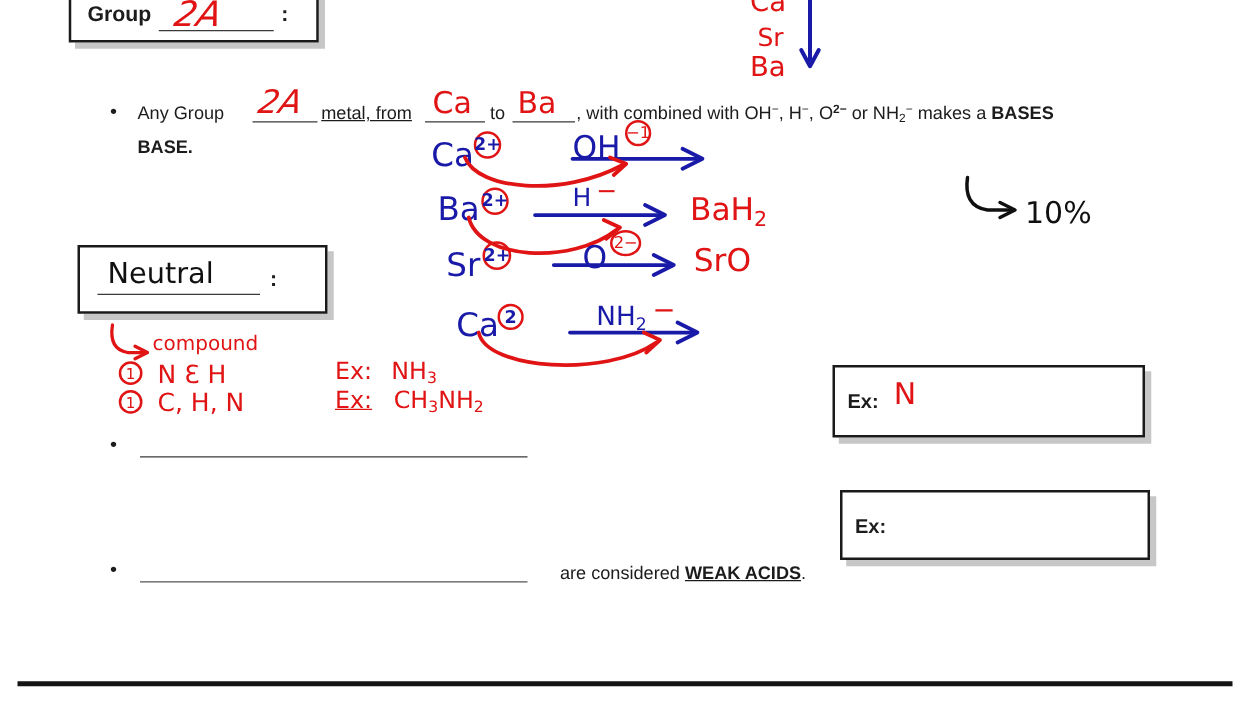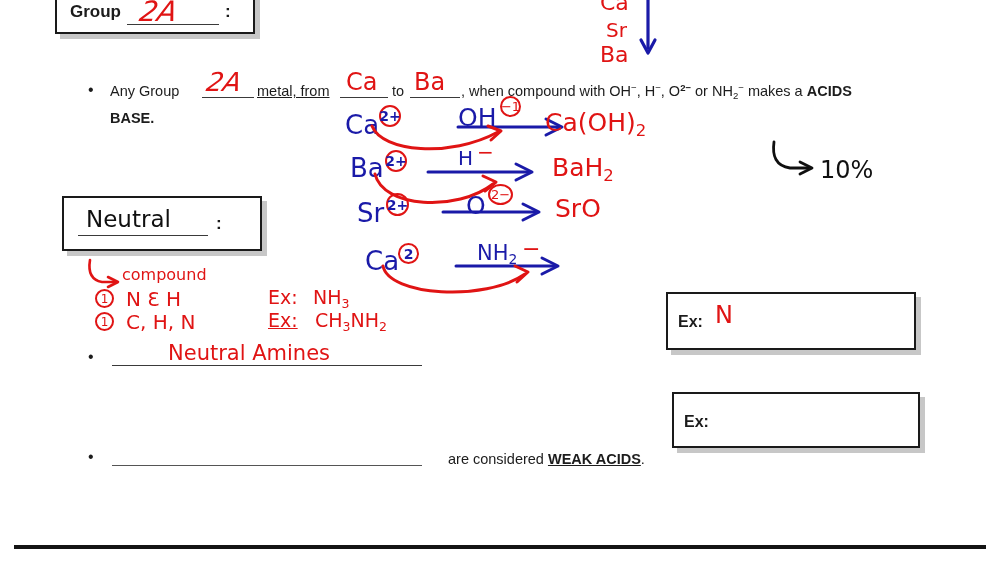--- a/index.html
+++ b/index.html
@@ -88,39 +88,36 @@
 
   <div class="typed abs" style="left:257px;top:81px;text-decoration:underline;">metal, from</div>
   <div class="blankline" style="left:340px;top:97px;width:48px;"></div>
   <div class="hw red" style="left:346px;top:70px;font-size:24px;">Ca</div>
 
   <div class="typed abs" style="left:392px;top:81px;">to</div>
   <div class="blankline" style="left:410px;top:97px;width:50px;"></div>
   <div class="hw red" style="left:414px;top:70px;font-size:24px;">Ba</div>
 
   <div class="typed abs" style="left:461px;top:81px;">
-    <span>, when compound with OH</span><span class="sup">−</span><span>, H</span><span class="sup">−</span><span>, O</span><span class="sup bold">2−</span><span> or NH</span><span class="sub">2</span><span class="sup">−</span><span> makes a</span>
-    <span class="bold">ACIDS</span>
+    <span>, with combined with OH</span><span class="sup">−</span><span>, H</span><span class="sup">−</span><span>, O</span><span class="sup bold">2−</span><span> or NH</span><span class="sub">2</span><span class="sup">−</span><span> makes a</span>
+    <span class="bold">BASES</span>
   </div>
   <div class="typed bold abs" style="left:110px;top:108px;">BASE.</div>
 
   <div class="hw blue" style="left:345px;top:112px;font-size:26px;">Ca</div>
   <div class="circ" style="left:379px;top:105px;width:22px;height:22px;font-size:14px;">
     <span>2+</span>
   </div>
   <svg width="180" height="30" style="left:450px;top:113px;">
     <line x1="8" y1="14" x2="108" y2="14" stroke="#1a1aa8" stroke-width="3" stroke-linecap="round"></line>
     <path d="M96,6 L112,14 L96,22" fill="none" stroke="#1a1aa8" stroke-width="3" stroke-linecap="round" stroke-linejoin="round"></path>
   </svg>
   <div class="hw blue" style="left:458px;top:105px;font-size:25px;">OH</div>
   <div class="circ num" style="left:500px;top:96px;width:21px;height:21px;font-size:13px;">
     <span>−1</span>
-  </div>
-  <div class="hw red" style="left:545px;top:110px;font-size:25px;">
-    <span>Ca(OH)</span><span class="sub">2</span>
   </div>
   <svg width="180" height="50" style="left:360px;top:122px;">
     <path d="M12,4 C22,30 90,36 138,10" fill="none" stroke="#e01414" stroke-width="3" stroke-linecap="round"></path>
     <path d="M128,4 L141,9 L131,18" fill="none" stroke="#e01414" stroke-width="3" stroke-linecap="round" stroke-linejoin="round"></path>
   </svg>
 
   <div class="hw blue" style="left:350px;top:155px;font-size:26px;">Ba</div>
   <div class="circ" style="left:385px;top:150px;width:22px;height:22px;font-size:14px;">
     <span>2+</span>
   </div>
@@ -200,21 +197,20 @@
     <span>1</span>
   </div>
   <div class="hw red" style="left:126px;top:312px;font-size:20px;">C, H, N</div>
   <div class="hw red u" style="left:268px;top:311px;font-size:19px;text-decoration:underline;">Ex:</div>
   <div class="hw red" style="left:315px;top:311px;font-size:19px;">
     CH<span class="sub">3</span>NH<span class="sub">2</span>
   </div>
 
   <div class="bullet" style="left:88px;top:349px;font-size:16px;">•</div>
   <div class="blankline" style="left:112px;top:365px;width:310px;"></div>
-  <div class="hw red" style="left:168px;top:343px;font-size:21px;">Neutral   Amines</div>
 
   <div class="wbox" style="left:666px;top:292px;width:250px;height:58px;">
   </div>
   <div class="typed bold abs" style="left:678px;top:310px;font-size:16px;">Ex:</div>
   <div class="hw red" style="left:715px;top:303px;font-size:24px;">N</div>
 
   <div class="wbox" style="left:672px;top:392px;width:248px;height:56px;">
   </div>
   <div class="typed bold abs" style="left:684px;top:410px;font-size:16px;">Ex:</div>
   <div class="hw red" style="left:722px;top:403px;font-size:24px;"></div>

